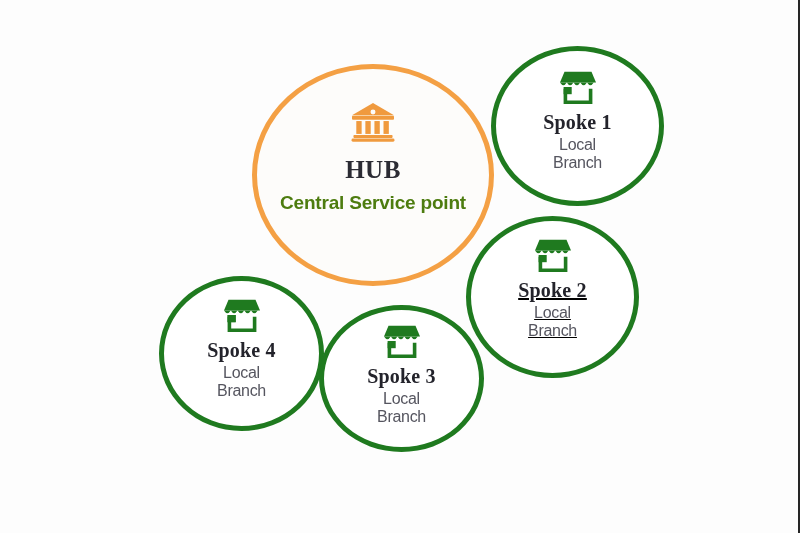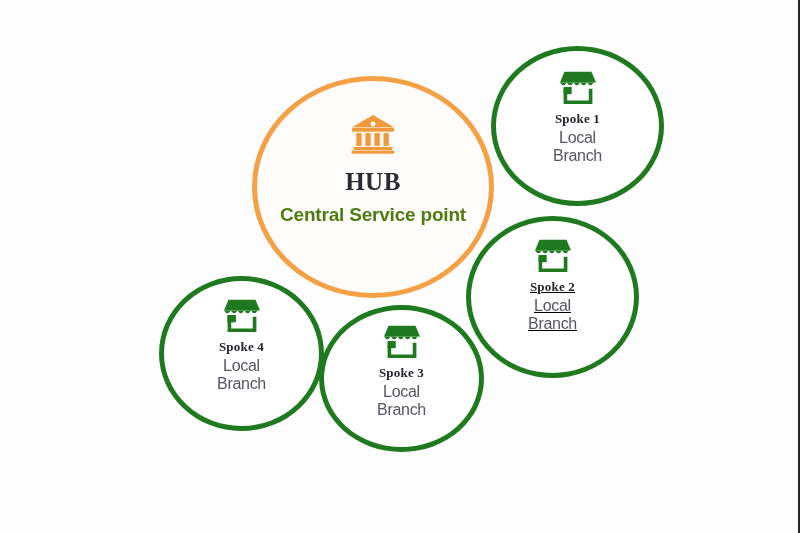--- a/index.html
+++ b/index.html
@@ -37,21 +37,21 @@
     display: flex;
     flex-direction: column;
     align-items: center;
     justify-content: flex-start;
     text-align: center;
   }
 
   
   .hub {
     left: 252px;
-    top: 76px;
+    top: 64px;
     width: 242px;
     height: 222px;
     border: 5px solid #f4a044;
     background: #fdfcfa;
     padding-top: 32px;
     z-index: 5;
   }
   .hub-icon {
     width: 46px;
     height: 42px;
@@ -83,21 +83,21 @@
     background: #ffffff;
   }
   .spoke-icon {
     width: 40px;
     height: 36px;
     display: block;
   }
   .spoke-title {
     font-family: "Liberation Serif", serif;
     font-weight: bold;
-    font-size: 13px;
+    font-size: 20px;
     color: #23232b;
     margin-top: 7px;
     line-height: 1;
     letter-spacing: 0.2px;
   }
   .spoke-sub {
     font-family: "Liberation Sans", sans-serif;
     font-weight: normal;
     font-size: 16px;
     color: #55555f;

